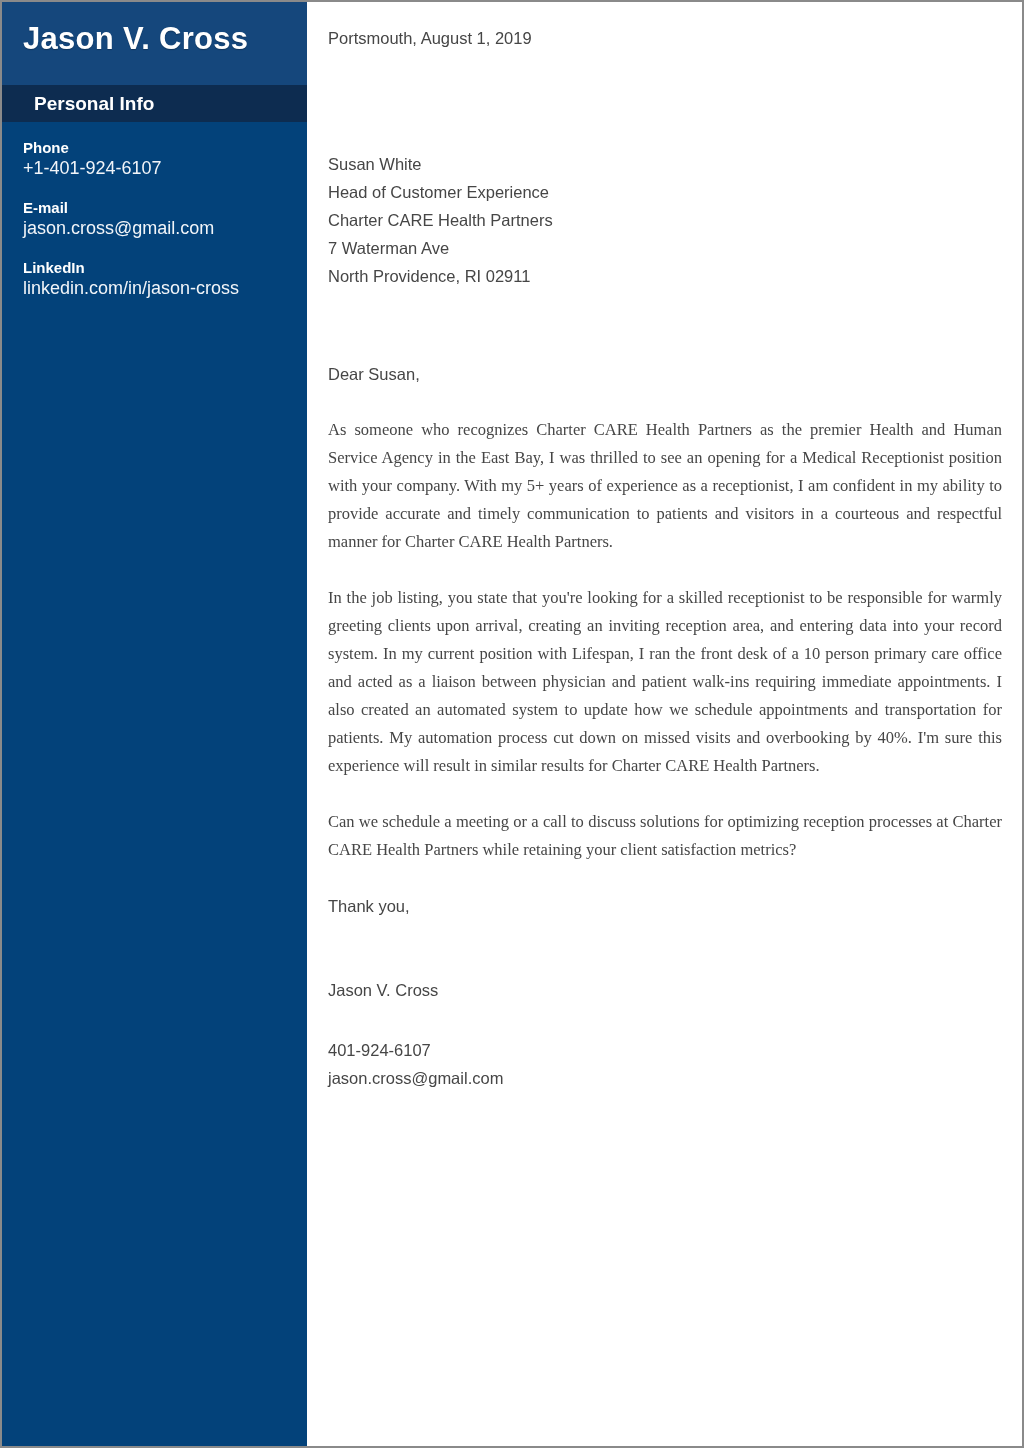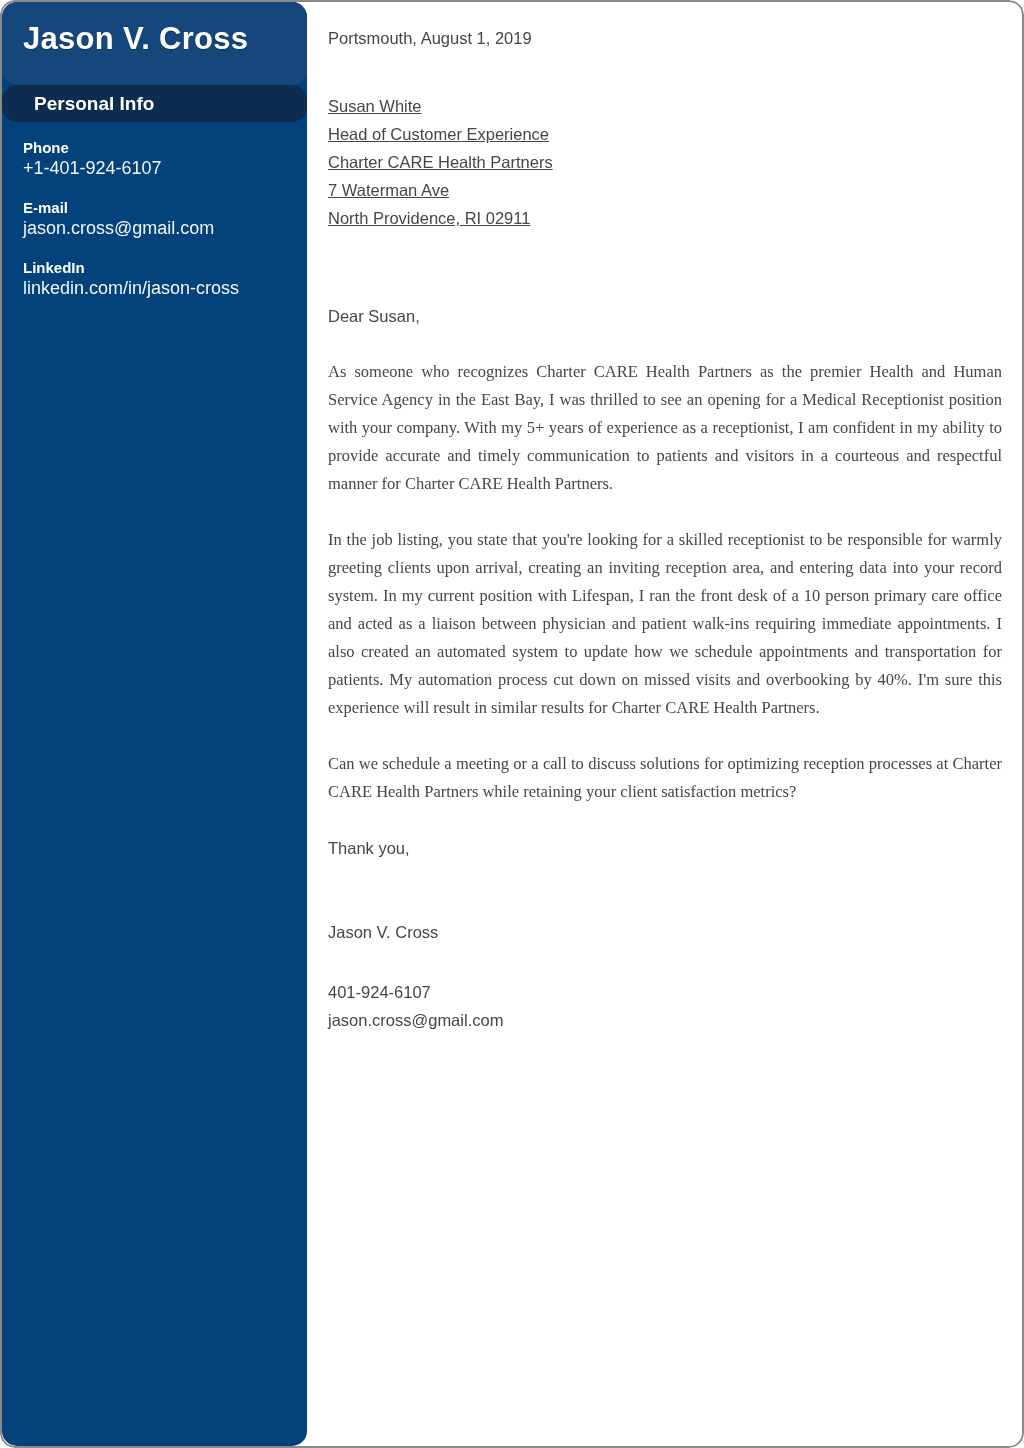--- a/index.html
+++ b/index.html
@@ -3,21 +3,21 @@
 <meta charset="utf-8">
 <style>
   :root{
     --sidebar-bg:#03427a;
     --header-bg:#15477c;
     --band-bg:#0d2c50;
     --page-border:#8a8a8a;
     --body-text:#464646;
     --sidebar-text:#ffffff;
   }
-  *{margin:0;padding:0;box-sizing:border-box;border-radius:15px;}
+  *{margin:0;padding:0;box-sizing:border-box;}
   html,body{background:#ffffff;}
   body{font-family:"Liberation Sans", sans-serif;}
   .page{
     width:1024px;height:1448px;
     border:2px solid var(--page-border);
     background:#ffffff;
     display:flex;
     overflow:hidden;
   }
   
@@ -49,21 +49,21 @@
   .contact-label{font-size:15px;font-weight:bold;line-height:21px;color:#ffffff;}
   .contact-value{font-size:18px;line-height:21px;color:#f2f5f9;}
   
   .main{
     flex:1;
     padding:22px 20px 0 21px;
     font-size:16.5px;
     line-height:28px;
     color:var(--body-text);
   }
-  .recipient{margin-top:40px;text-decoration:underline;}
+  .recipient{margin-top:98px;}
   .salutation{margin-top:70px;}
   .para{margin-top:28px;text-align:justify;font-family:Liberation Serif, serif;}
   .closing{margin-top:28px;}
   .sig-name{margin-top:56px;}
   .sig-contact{margin-top:32px;}
 </style>
 </head>
 <body>
 
 <div class="page">

